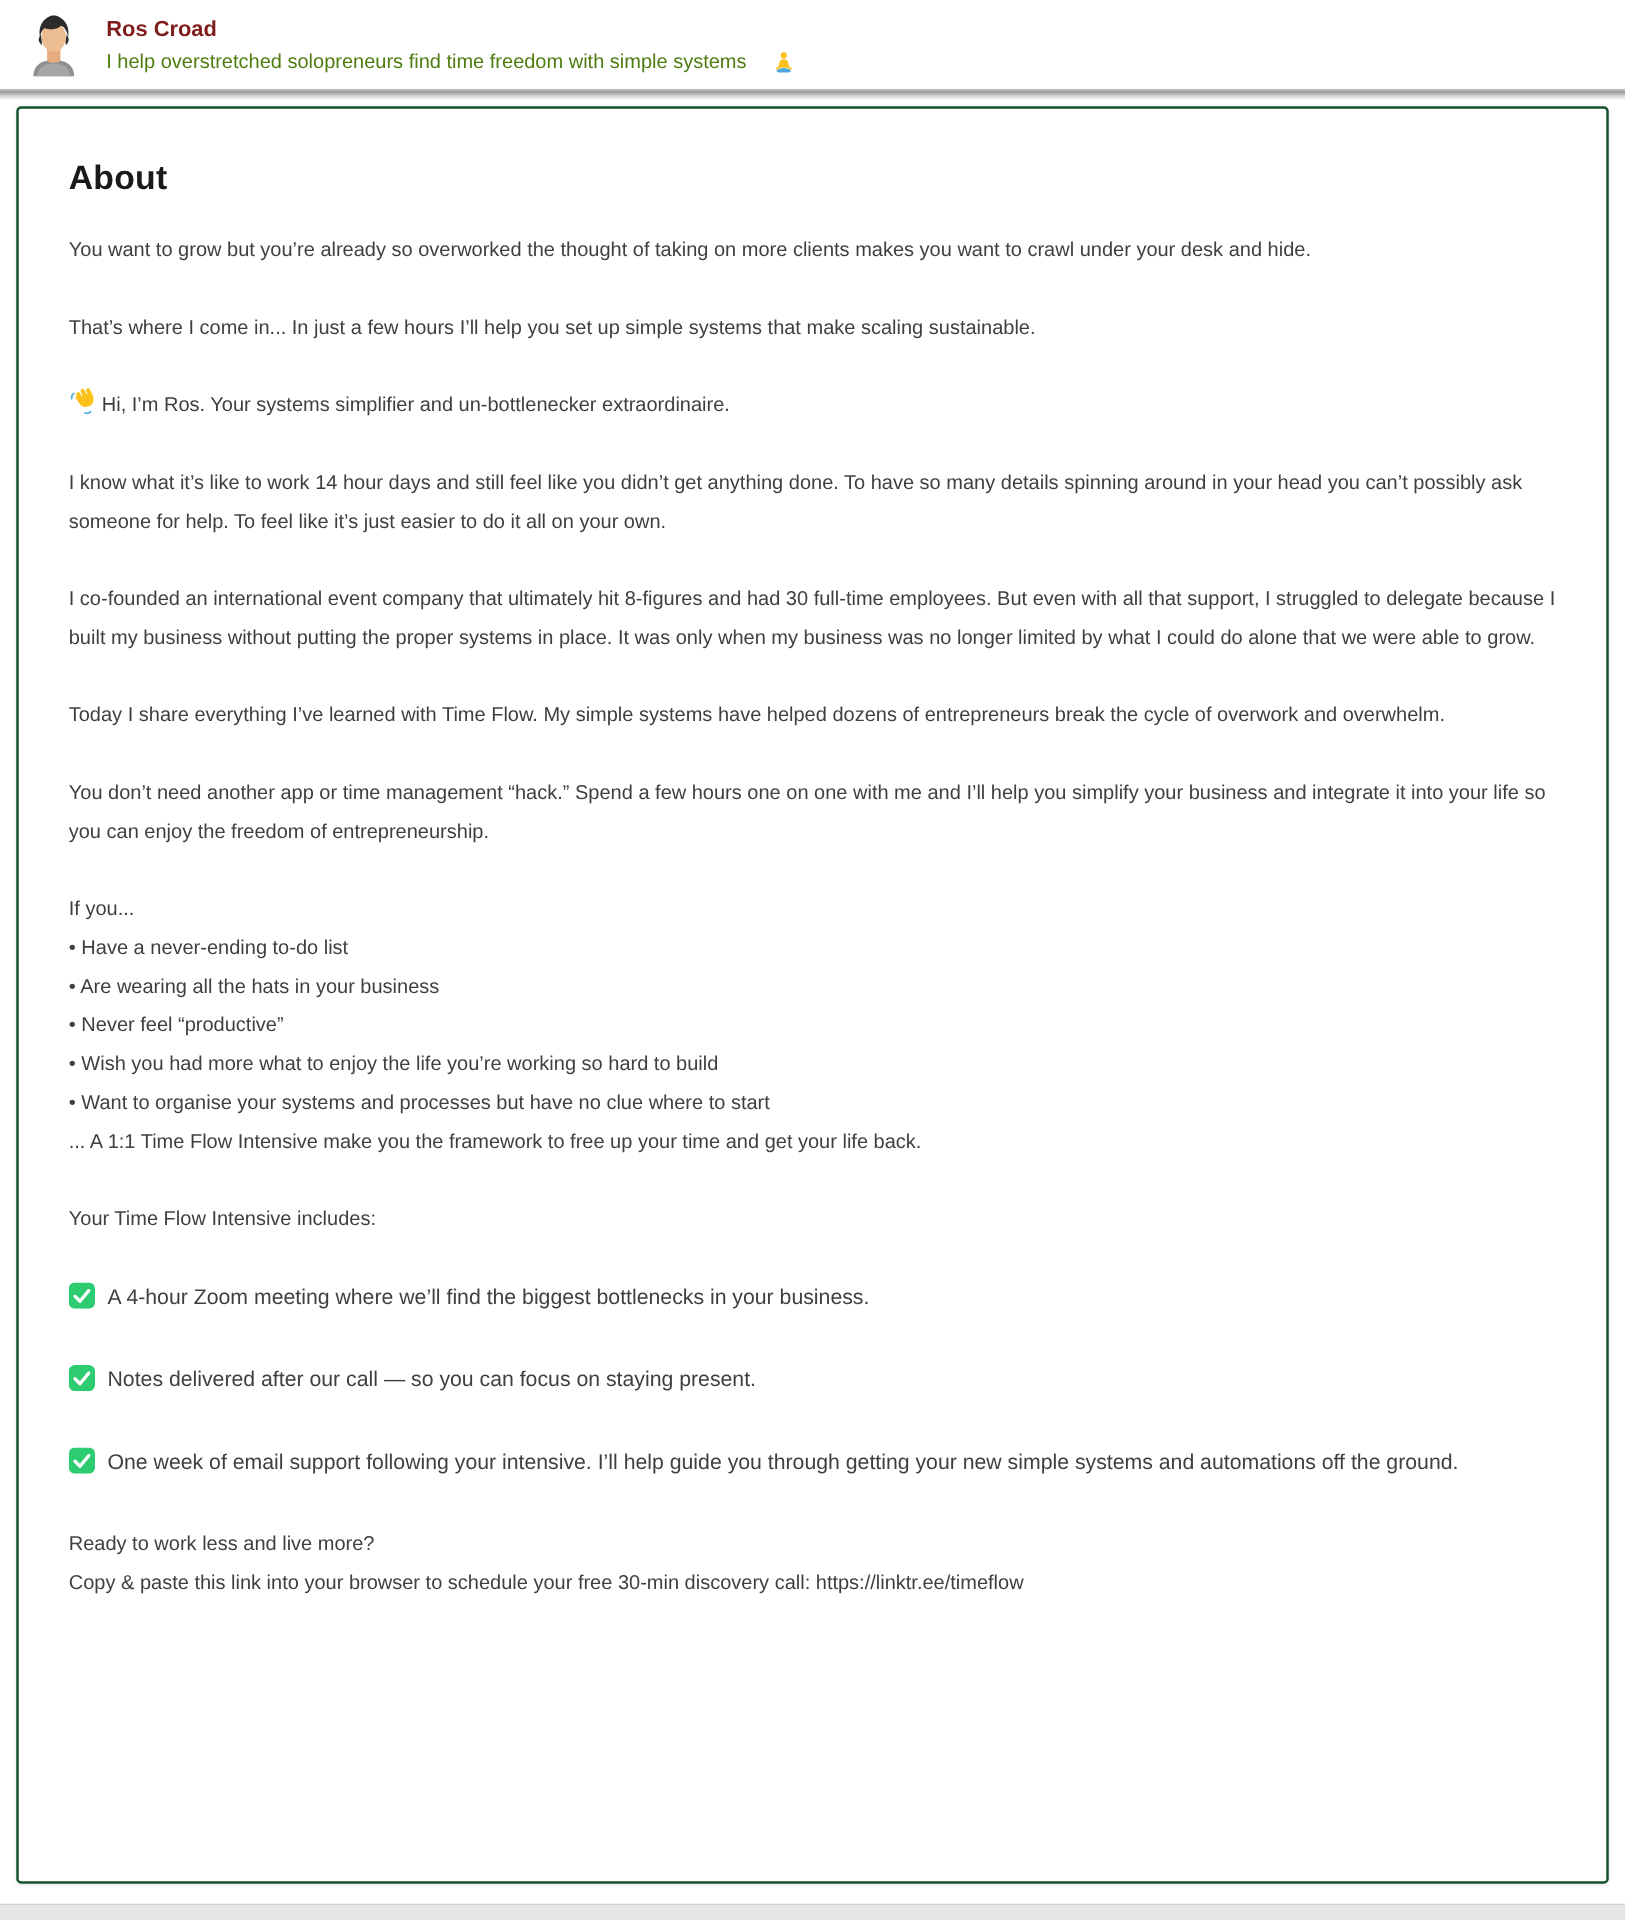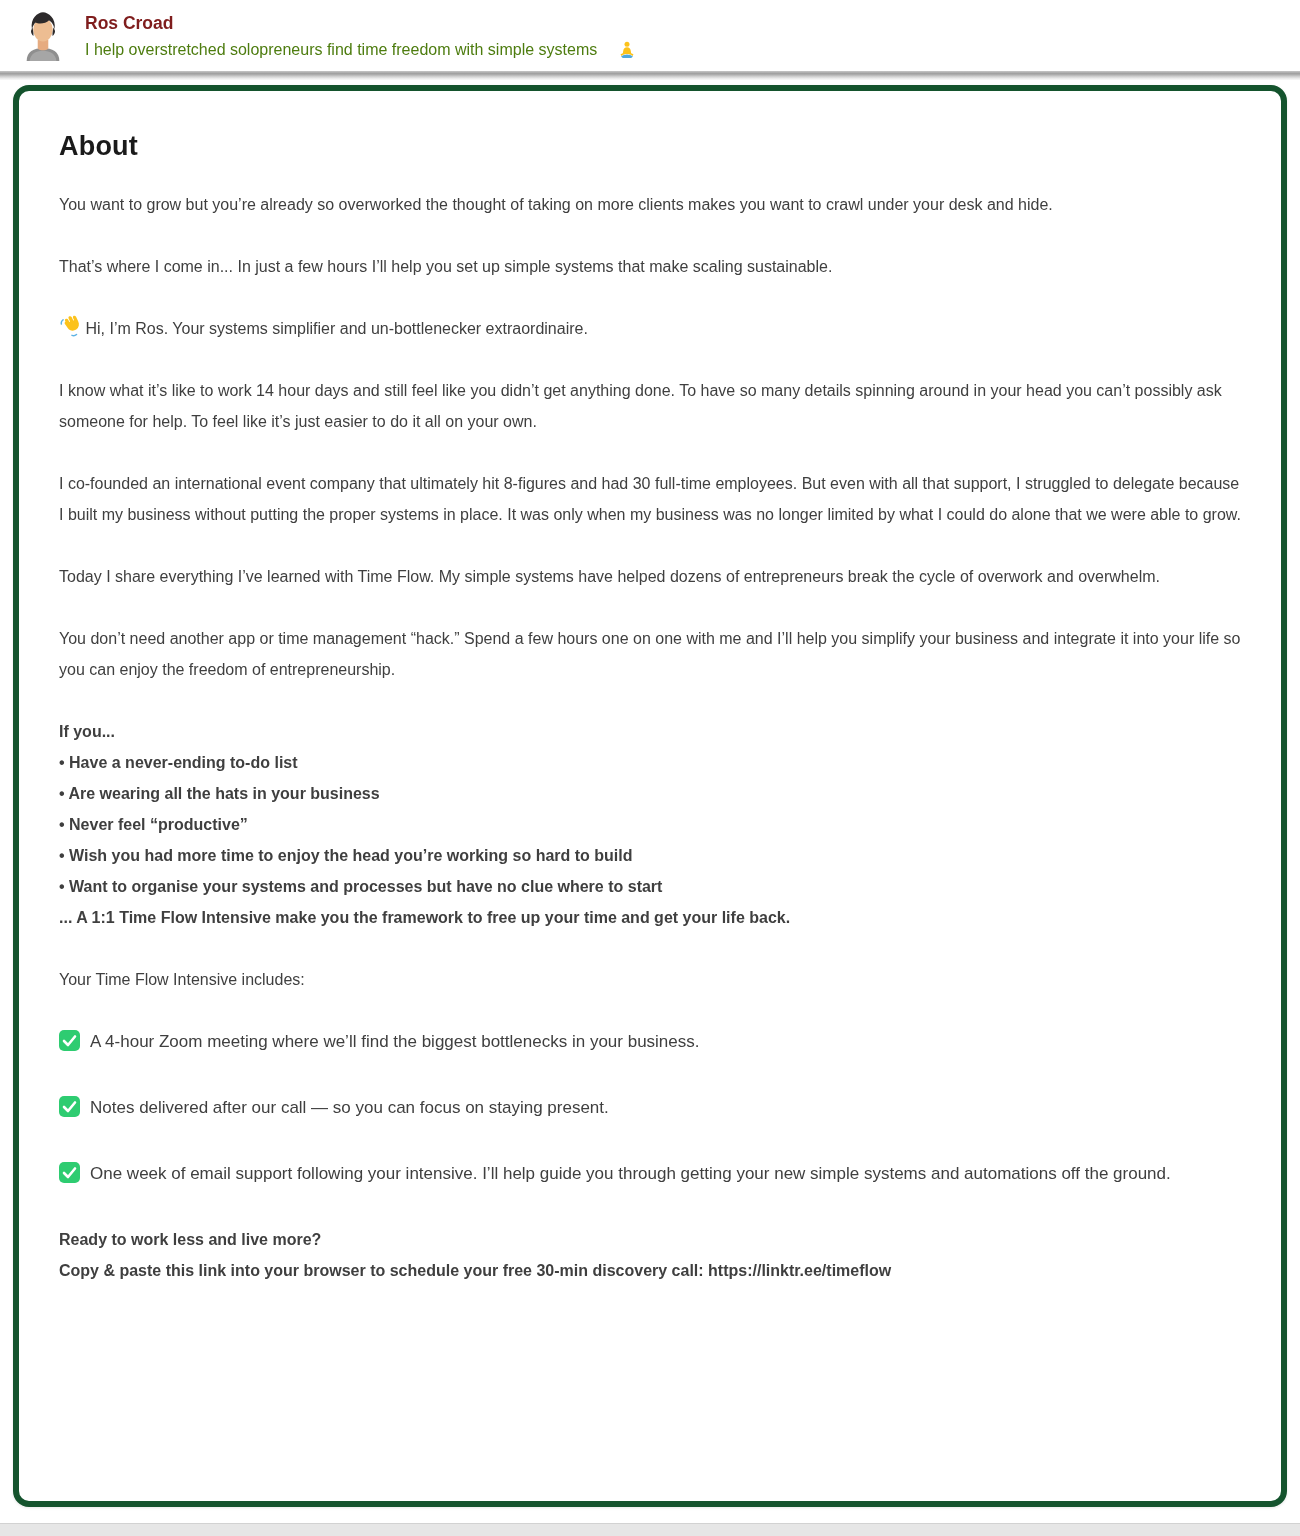--- a/index.html
+++ b/index.html
@@ -54,40 +54,40 @@
   }
 
   
   .page {
     flex: 1;
     padding: 5px 13px 10px 13px;
     background: #ffffff;
   }
   .about-card {
     background: #ffffff;
-    border: 6px solid #14532d;
-    border-radius: 16px;
+    border: 2px solid #14532d;
+    border-radius: 4px;
     box-shadow: 0 1px 3px rgba(0,0,0,0.10);
     padding: 28px 40px 34px 40px;
     min-height: 1422px;
   }
   .about-title {
     font-size: 27px;
     font-weight: 600;
     color: #1a1a1a;
     margin: 12px 0 27px 0;
     letter-spacing: 0.2px;
   }
   .para, .line-block {
     font-size: 16px;
     line-height: 31px;
     color: #3f3f3f;
     margin: 0 0 31px 0;
   }
-  .line-block { margin-bottom: 31px; font-weight: bold; }
+  .line-block { margin-bottom: 31px; }
   .line-block .line { display: block; }
   .bullet-row { display: block; }
   .bullet-char { display: inline; }
   .check-row {
     font-size: 17px;
     line-height: 31px;
     color: #3f3f3f;
     margin: 0 0 31px 0;
   }
   .check-icon-box {
@@ -149,21 +149,21 @@
     <p class="para">I know what it’s like to work 14 hour days and still feel like you didn’t get anything done. To have so many details spinning around in your head you can’t possibly ask someone for help. To feel like it’s just easier to do it all on your own.</p>
     <p class="para">I co-founded an international event company that ultimately hit 8-figures and had 30 full-time employees. But even with all that support, I struggled to delegate because I built my business without putting the proper systems in place. It was only when my business was no longer limited by what I could do alone that we were able to grow.</p>
     <p class="para">Today I share everything I’ve learned with Time Flow. My simple systems have helped dozens of entrepreneurs break the cycle of overwork and overwhelm.</p>
     <p class="para">You don’t need another app or time management “hack.” Spend a few hours one on one with me and I’ll help you simplify your business and integrate it into your life so you can enjoy the freedom of entrepreneurship.</p>
 
     <div class="line-block">
       <span class="line">If you...</span>
       <span class="line bullet-row"><span class="bullet-char">•</span> <span>Have a never-ending to-do list</span></span>
       <span class="line bullet-row"><span class="bullet-char">•</span> <span>Are wearing all the hats in your business</span></span>
       <span class="line bullet-row"><span class="bullet-char">•</span> <span>Never feel “productive”</span></span>
-      <span class="line bullet-row"><span class="bullet-char">•</span> <span>Wish you had more time to enjoy the head you’re working so hard to build</span></span>
+      <span class="line bullet-row"><span class="bullet-char">•</span> <span>Wish you had more what to enjoy the life you’re working so hard to build</span></span>
       <span class="line bullet-row"><span class="bullet-char">•</span> <span>Want to organise your systems and processes but have no clue where to start</span></span>
       <span class="line">... A 1:1 Time Flow Intensive make you the framework to free up your time and get your life back.</span>
     </div>
 
     <p class="para">Your Time Flow Intensive includes:</p>
 
     <p class="check-row">
       <span class="check-icon-box"><svg width="21" height="21" viewBox="0 0 21 21" xmlns="http://www.w3.org/2000/svg">
             <rect width="21" height="21" rx="5" fill="#2ecc71"></rect>
             <polyline points="5,11 9,15 16,6.5" fill="none" stroke="#ffffff" stroke-width="2.6" stroke-linecap="round" stroke-linejoin="round"></polyline>

